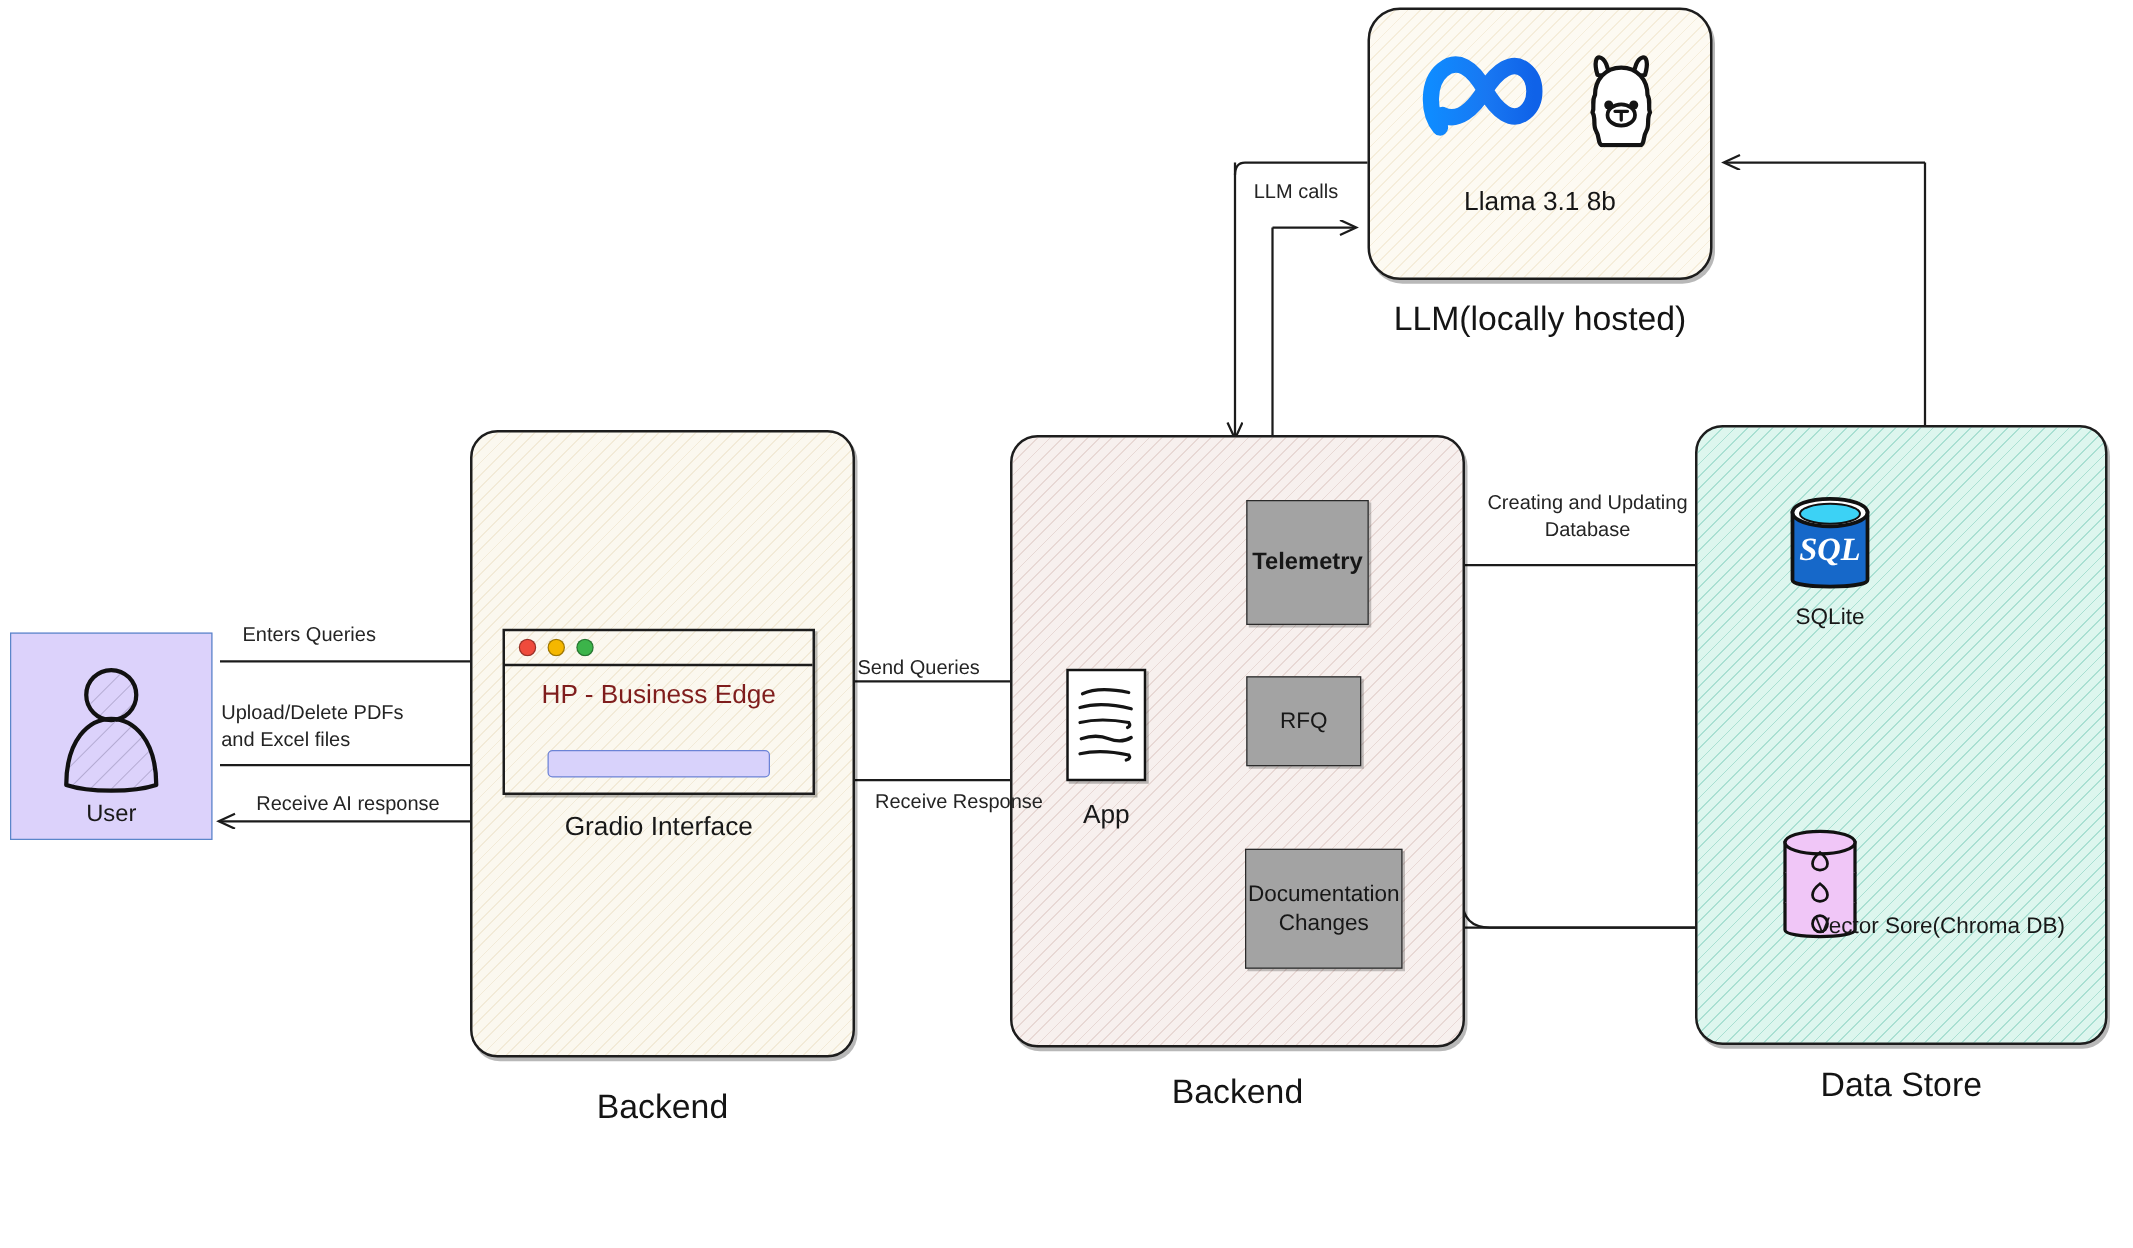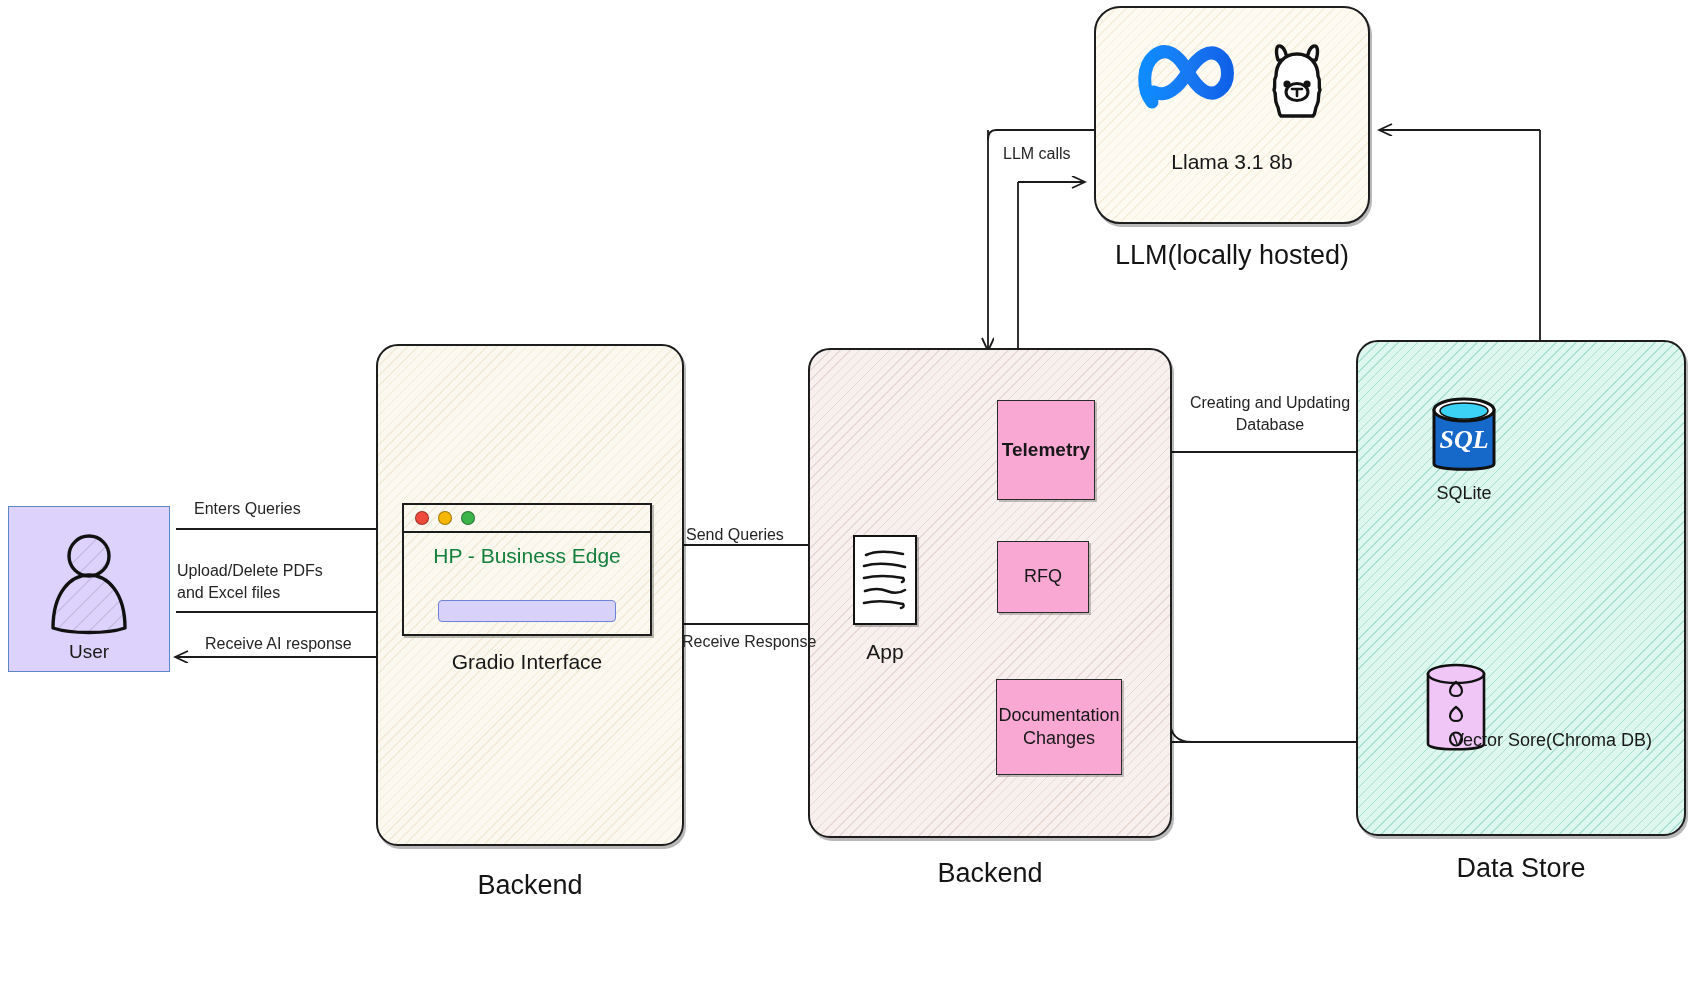--- a/index.html
+++ b/index.html
@@ -104,35 +104,35 @@
   .dot-yellow { background: #f5b700; }
   .dot-green  { background: #3cb44a; }
   .browser-body {
     flex: 1;
     display: flex;
     flex-direction: column;
     align-items: center;
   }
   .browser-title {
     font-size: 21px;
-    color: #15803d;
+    color: #7f1d1d;
     margin-top: 11px;
   }
   .browser-input {
     width: 176px;
     height: 20px;
     margin-top: 32px;
     background: #d8d2fb;
     border: 1.4px solid #6c83d6;
     border-radius: 4px;
   }
 
   
   .gbox {
-    background: #f9a8d4;
+    background: #a3a3a3;
     border: 1.6px solid #2a2a2a;
     box-shadow: 2px 2px 0 rgba(0,0,0,.22);
     display: flex;
     align-items: center;
     justify-content: center;
     text-align: center;
     font-size: 18px;
     color: #171717;
     line-height: 1.3;
     padding: 4px;
@@ -329,18 +329,18 @@
   </div>
   <div class="node-caption small" style="left:1452px; top:730px; width:260px; text-align:left;">Vector Sore(Chroma DB)</div>
 
   <div class="panel-caption" style="left:1356px; top:853px; width:330px;">Data Store</div>
 
   <div class="edge-label" style="left:194px; top:498px;">Enters Queries</div>
   <div class="edge-label" style="left:177px; top:560px;">Upload/Delete PDFs
 and Excel files</div>
   <div class="edge-label" style="left:205px; top:633px;">Receive AI response</div>
   <div class="edge-label" style="left:686px; top:524px;">Send Queries</div>
-  <div class="edge-label" style="left:682px; top:631px;">Receive Response</div>
+  <div class="edge-label" style="left:682px; top:631px;padding-left:18px;">Receive Response</div>
   <div class="edge-label" style="left:1003px; top:143px;">LLM calls</div>
   <div class="edge-label c" style="left:1186px; top:392px; width:168px;">Creating and Updating
 Database</div>
 
 </div>
 
 </body></html>

